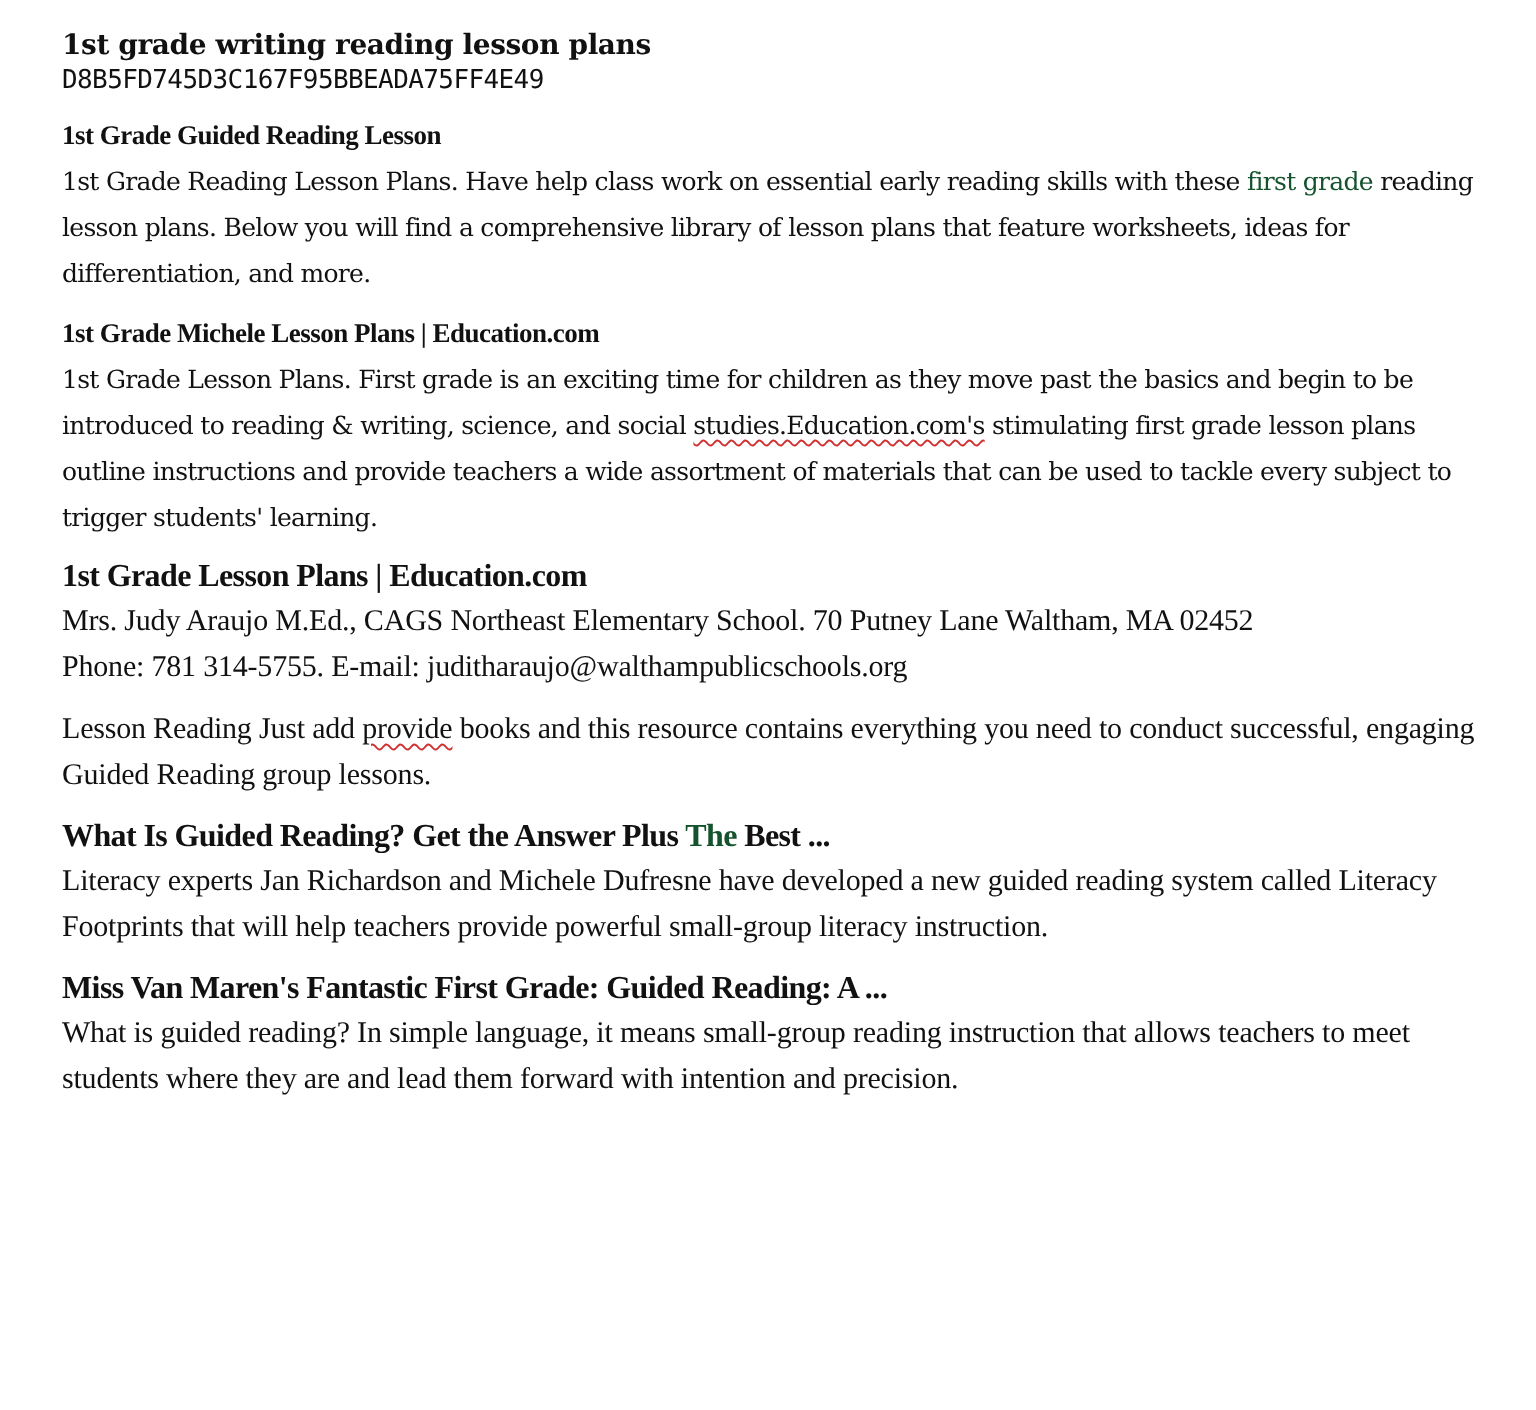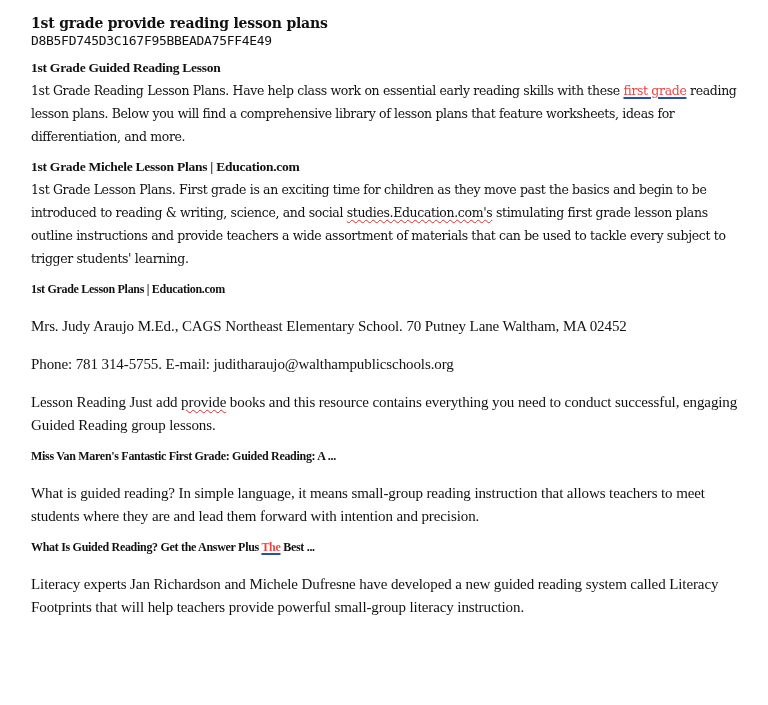--- a/index.html
+++ b/index.html
@@ -50,40 +50,39 @@
       font-size: 12.5px;
       line-height: 23px;
       margin: 0;
       letter-spacing: -0.35px;
       word-spacing: 0px;
     }
     .entry.narrow .entry-title,
     .entry.narrow .entry-body {
       font-family: "Liberation Serif", "DejaVu Serif", serif;
     }
-    .entry.narrow .entry-title { font-size: 12px; letter-spacing: -0.3px; }
-    .entry.narrow .entry-body { font-size: 15px; letter-spacing: -0.1px; margin-top: 15px; }
+    .entry.narrow .entry-title { font-size: 16px; letter-spacing: -0.3px; }
+    .entry.narrow .entry-body { font-size: 15px; letter-spacing: -0.1px; }
     .link {
-      color: #ef4444;
-      text-decoration: underline;
+      color: #14532d;
       text-decoration-color: #2b4fa8;
       text-decoration-thickness: 2px;
       text-underline-offset: 2px;
     }
     .spell {
       text-decoration: underline wavy #d03030;
       text-decoration-thickness: 1px;
       text-underline-offset: 2px;
     }
   </style>
 </head>
 <body>
 
 <div class="page">
-  <p class="doc-title">1st grade provide reading lesson plans</p>
+  <p class="doc-title">1st grade writing reading lesson plans</p>
   <p class="doc-id">D8B5FD745D3C167F95BBEADA75FF4E49</p>
 
   <div class="entry">
     <p class="entry-title">1st Grade Guided Reading Lesson</p>
     <p class="entry-body"><span>1st Grade Reading Lesson Plans. Have help class work on essential early reading skills with these </span><span class="link">first grade</span><span> reading lesson plans. Below you will find a comprehensive library of lesson plans that feature worksheets, ideas for differentiation, and more.</span></p>
   </div>
 
   <div class="entry">
     <p class="entry-title">1st Grade Michele Lesson Plans | Education.com</p>
     <p class="entry-body"><span>1st Grade Lesson Plans. First grade is an exciting time for children as they move past the basics and begin to be introduced to reading &amp; writing, science, and social </span><span class="spell">studies.Education.com's</span><span> stimulating first grade lesson plans outline instructions and provide teachers a wide assortment of materials that can be used to tackle every subject to trigger students' learning.</span></p>
@@ -94,21 +93,21 @@
     <p class="entry-body">Mrs. Judy Araujo M.Ed., CAGS Northeast Elementary School. 70 Putney Lane Waltham, MA 02452</p>
     <p class="entry-body">Phone: 781 314-5755. E-mail: juditharaujo@walthampublicschools.org</p>
   </div>
 
   <div class="entry narrow">
     <p class="entry-body"><span>Lesson Reading Just add </span><span class="spell">provide</span><span> books and this resource contains everything you need to conduct successful, engaging Guided Reading group lessons.</span></p>
   </div>
 
 
   <div class="entry narrow">
-    <p class="entry-title">Miss Van Maren's Fantastic First Grade: Guided Reading: A ...</p>
-    <p class="entry-body">What is guided reading? In simple language, it means small-group reading instruction that allows teachers to meet students where they are and lead them forward with intention and precision.</p>
+    <p class="entry-title"><span>What Is Guided Reading? Get the Answer Plus </span><span class="link">The</span><span> Best ...</span></p>
+    <p class="entry-body">Literacy experts Jan Richardson and Michele Dufresne have developed a new guided reading system called Literacy Footprints that will help teachers provide powerful small-group literacy instruction.</p>
   </div>
 
   <div class="entry narrow">
-    <p class="entry-title"><span>What Is Guided Reading? Get the Answer Plus </span><span class="link">The</span><span> Best ...</span></p>
-    <p class="entry-body">Literacy experts Jan Richardson and Michele Dufresne have developed a new guided reading system called Literacy Footprints that will help teachers provide powerful small-group literacy instruction.</p>
+    <p class="entry-title">Miss Van Maren's Fantastic First Grade: Guided Reading: A ...</p>
+    <p class="entry-body">What is guided reading? In simple language, it means small-group reading instruction that allows teachers to meet students where they are and lead them forward with intention and precision.</p>
   </div>
 </div>
 
 </body></html>

